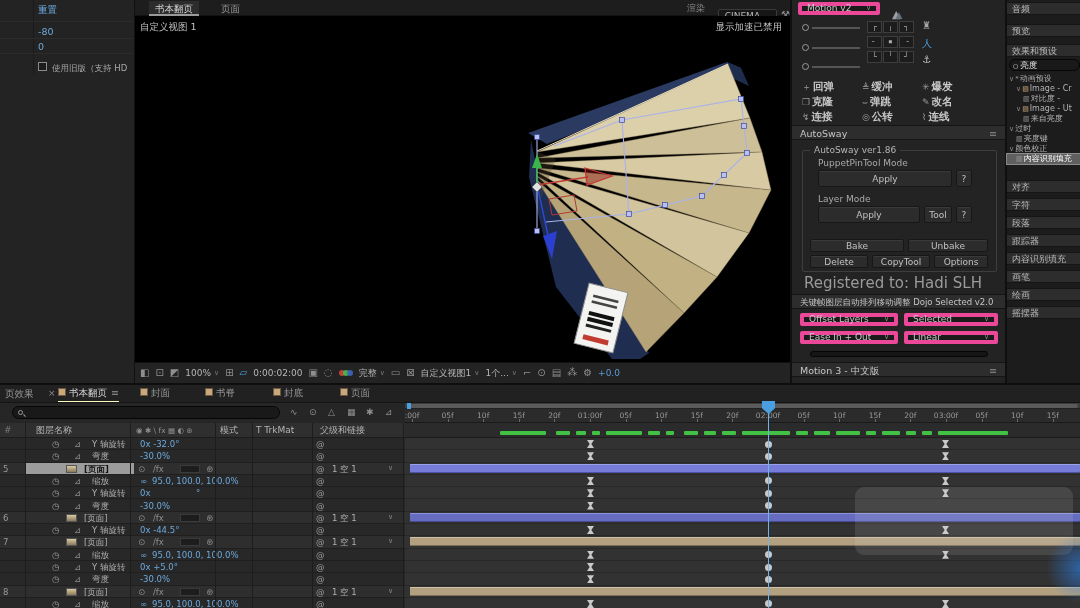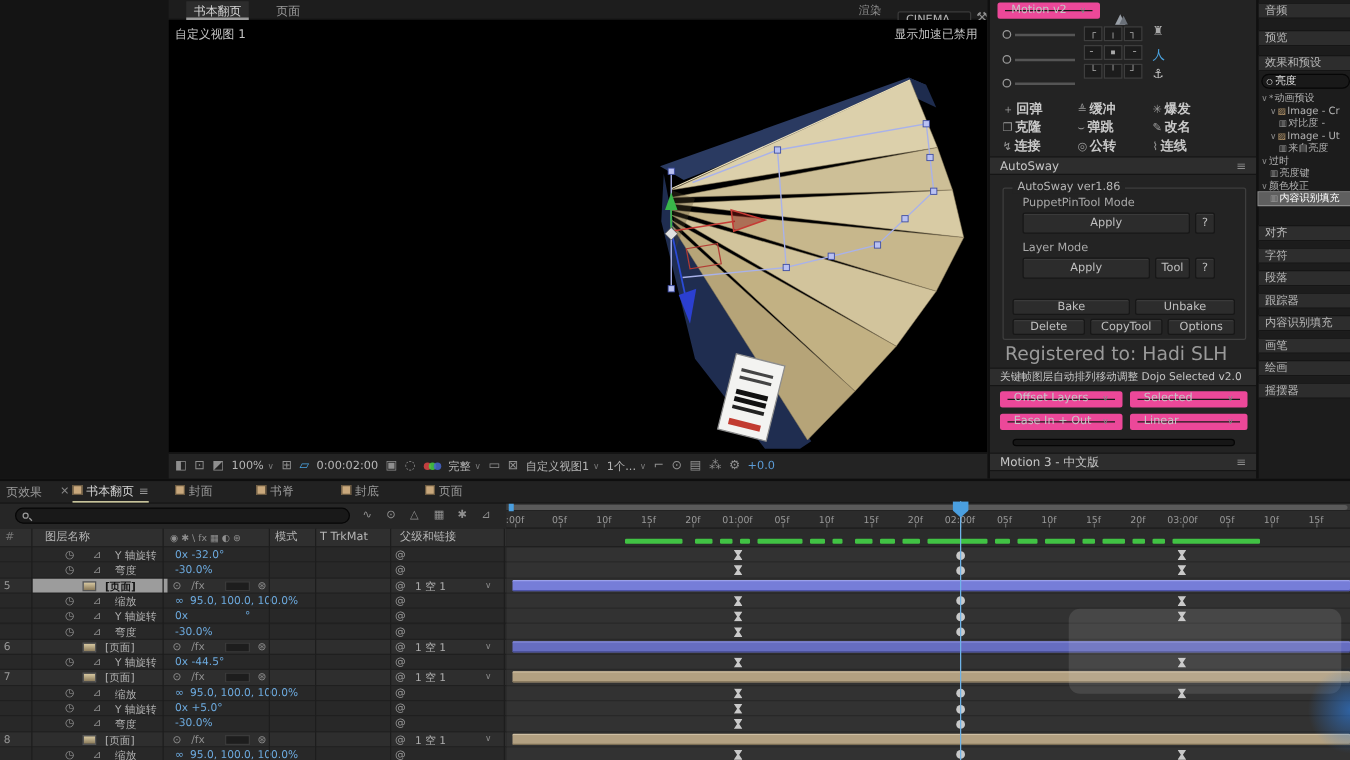--- a/index.html
+++ b/index.html
@@ -32,21 +32,21 @@
   .vlabel{color:#c3c3c3;font-size:9.5px}
   .vtoolbar{left:0;top:362px;width:655px;height:21px;background:#232323;display:flex;align-items:center;gap:6px;padding:0 5px;border-top:1px solid #111}
   .vt-icon{color:#8f8f8f;font-size:10px;line-height:10px}
   .vt-dd{display:flex;align-items:center;gap:3px;color:#b5b5b5;font-size:9px}
   .vt-dd .chev{color:#777;font-size:7px}
   .vt-text{color:#b8b8b8;font-size:9px}
   .rgbwrap{position:relative;width:14px;height:10px;display:inline-block}
   .rgbwrap i{position:absolute;width:6px;height:6px;border-radius:50%;top:2px;opacity:.85}
 
   
-  .m-dd{background:#1a1a1a;border:6px solid #ec4899;color:#c5c5c5;font-size:9px;height:13px;line-height:11px;padding:0 5px;border-radius:2px;display:flex;justify-content:space-between;align-items:center}
+  .m-dd{background:#1a1a1a;border:4px solid #ec4899;color:#c5c5c5;font-size:9px;height:13px;line-height:11px;padding:0 5px;border-radius:2px;display:flex;justify-content:space-between;align-items:center}
   .m-slider-knob{width:7px;height:7px;border:1.5px solid #9a9a9a;border-radius:50%;background:transparent}
   .m-slider-track{height:2px;background:#555}
   .m-grid-btn{position:absolute;width:15px;height:12px;background:#1c1c1c;border:1px solid #3e3e3e;color:#aaa;
     font-family:"DejaVu Sans Mono","Liberation Mono",monospace;font-size:8px;text-align:center;line-height:10px}
   .m-btn{position:absolute;color:#c9c9c9;font-size:10.5px;font-weight:bold;white-space:nowrap}
   .m-btn .ic{color:#9a9a9a;font-weight:normal;margin-right:2px;font-size:9px}
   .sub-hdr{position:absolute;left:0;width:100%;height:15px;background:#2d2d2d;color:#c5c5c5;font-size:9.5px;line-height:15px;padding:0 8px;border-top:1px solid #151515;border-bottom:1px solid #151515}
   .sub-hdr .menu{float:right;color:#8f8f8f}
   .as-group{position:absolute;border:1px solid #3e3e3e;border-radius:2px}
   .as-title{position:absolute;background:#232323;color:#b5b5b5;font-size:9px;padding:0 4px}
@@ -111,20 +111,33 @@
     clip-path:polygon(0 0,100% 0,100% 55%,50% 100%,0 55%)}
   .watermark{position:absolute;left:855px;top:487px;width:218px;height:68px;background:rgba(215,215,215,.13);border-radius:9px;z-index:8;pointer-events:none}
   .blueglow{position:absolute;left:1038px;top:532px;width:72px;height:72px;z-index:8;pointer-events:none;
     background:radial-gradient(circle at 60% 50%,rgba(45,125,225,.65),rgba(45,125,225,0) 62%)}
 </style>
 </head>
 <body>
 
 <div id="stage">
 
+  <div id="fx-panel" class="abs">
+    <div class="abs fx-vline"></div>
+    <div class="abs fx-blue" style="left:38px;top:4px">重置</div>
+    <div class="abs fx-sep" style="top:21px"></div>
+    <div class="abs fx-blue" style="left:38px;top:26px">-80</div>
+    <div class="abs fx-sep" style="top:38px"></div>
+    <div class="abs fx-blue" style="left:38px;top:41px">0</div>
+    <div class="abs fx-sep" style="top:53px"></div>
+    <div class="abs" style="left:38px;top:56px;width:95px;overflow:hidden;white-space:nowrap">
+      <span class="fx-check"></span>
+      <span class="fx-label">使用旧版（支持 HD</span>
+    </div>
+  </div>
 
   <div id="viewer" class="abs">
     <div class="vtabs abs">
       <div id="vtabs-holder">
           <div class="vtab active" style="left: 14px;">书本翻页</div>
           <div class="vtab" style="left: 80px;">页面</div>
         </div>
       <div class="abs" style="left:552px;top:2px;display:flex;align-items:center;gap:4px">
         <span class="renderer-lbl">渲染器:</span>
         <span class="renderer-box">CINEMA 4D</span>

